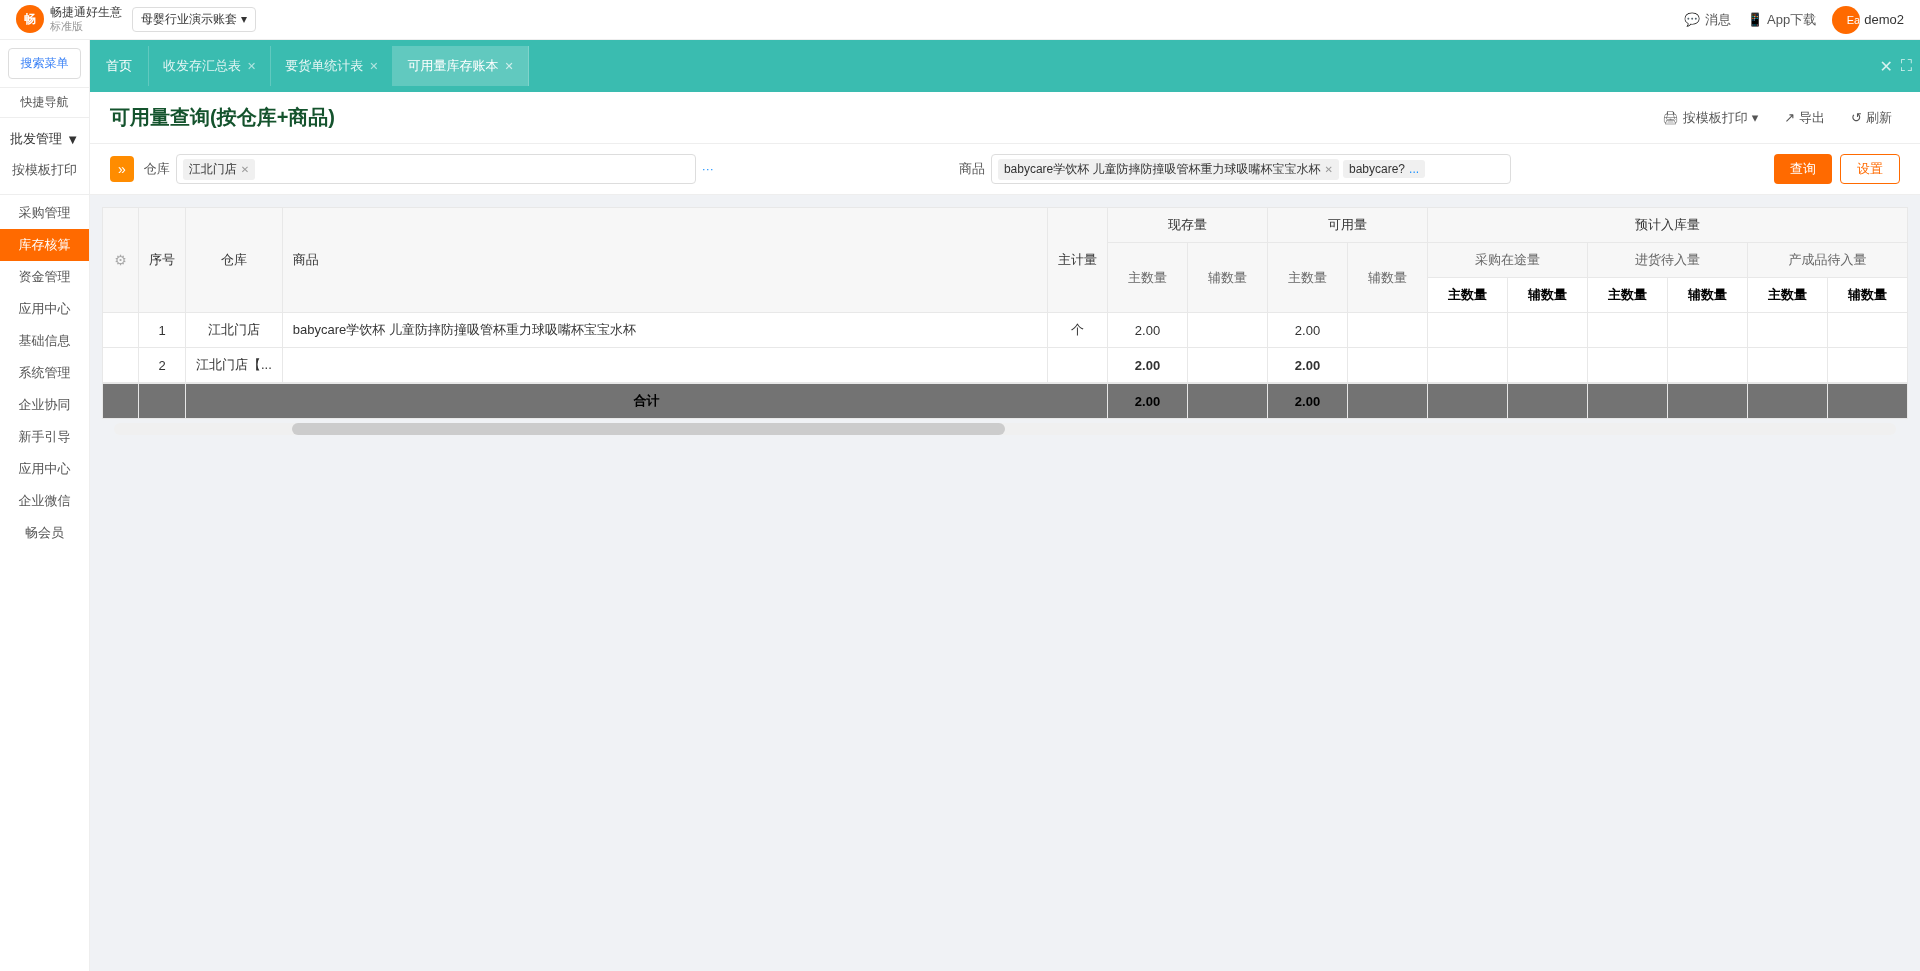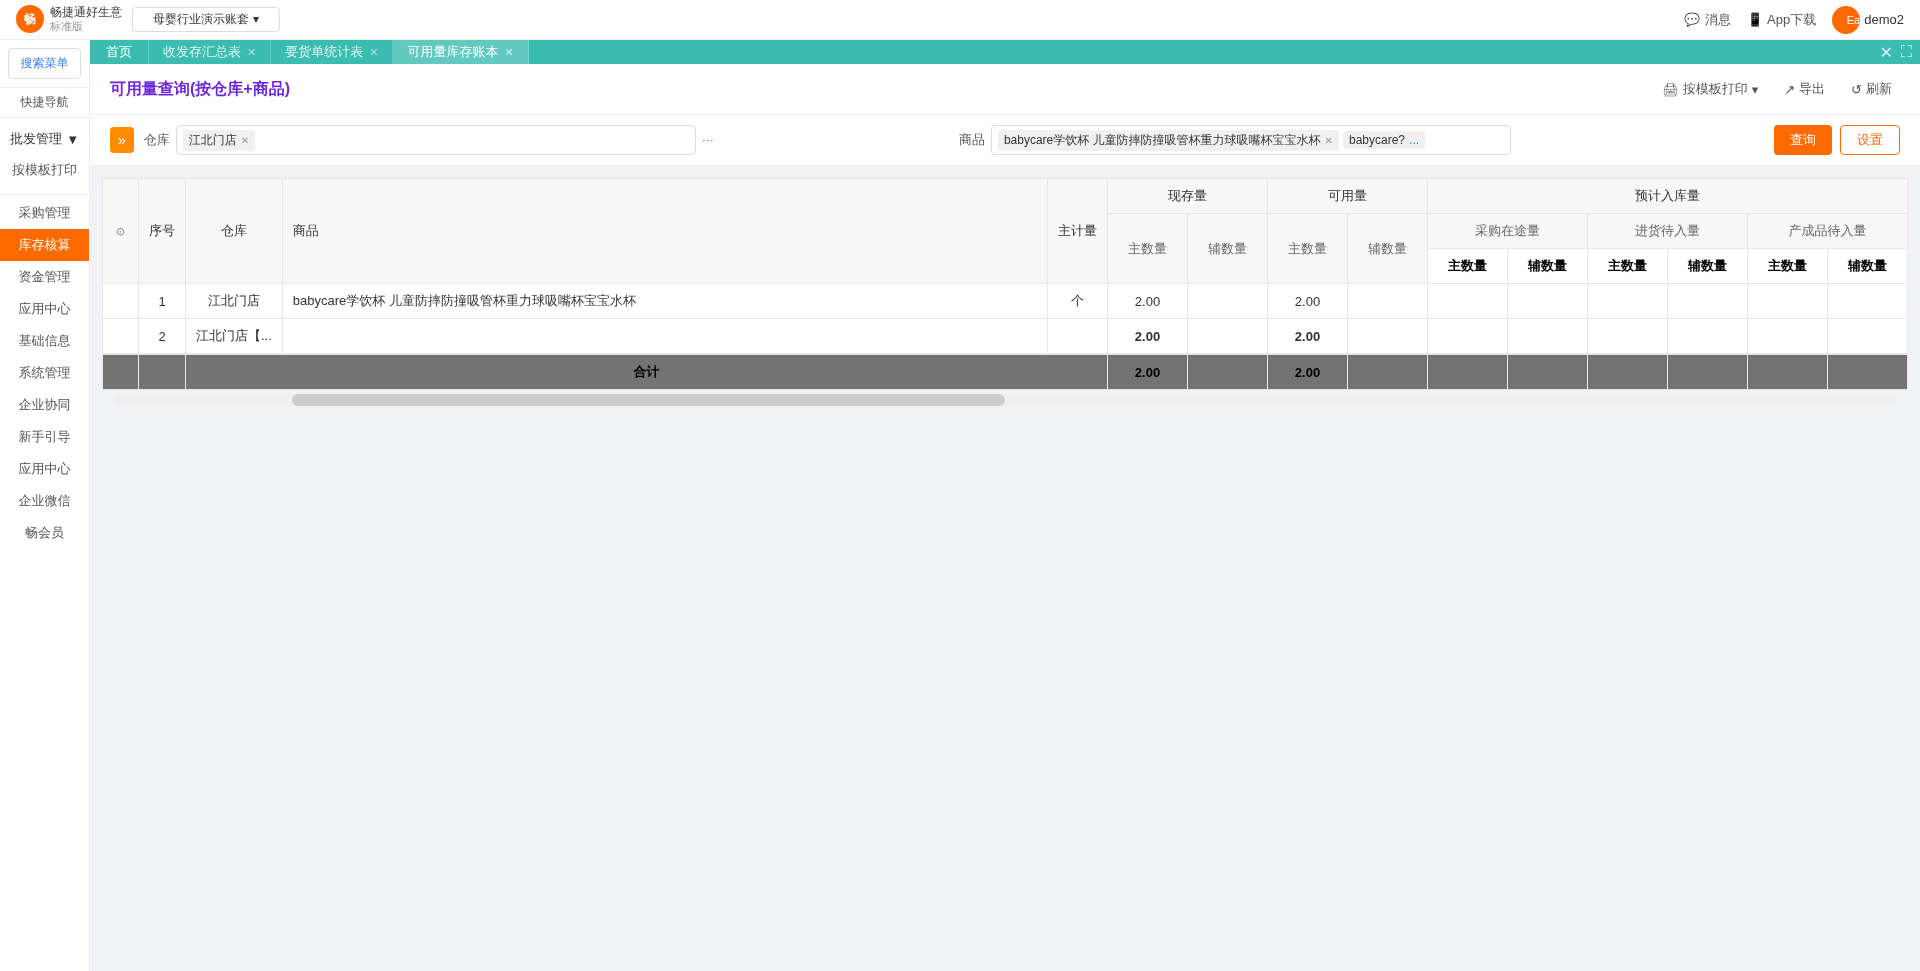--- a/index.html
+++ b/index.html
@@ -14,21 +14,21 @@
       justify-content: space-between;
       padding: 0 16px;
       border-bottom: 1px solid #eee;
       flex-shrink: 0;
     }
     .top-bar-left { display: flex; align-items: center; gap: 10px; }
     .logo-area { display: flex; align-items: center; gap: 6px; }
     .logo-icon { width: 28px; height: 28px; background: #ff6a00; border-radius: 50%; display: flex; align-items: center; justify-content: center; color: #fff; font-size: 12px; font-weight: bold; }
     .logo-text { font-size: 12px; color: #404040; line-height: 1.2; }
     .logo-subtext { font-size: 11px; color: #999; }
-    .tenant-selector { display: flex; align-items: center; gap: 4px; border: 1px solid #ddd; border-radius: 4px; padding: 3px 20px; cursor: pointer; font-size: 12px; color: #333; background: #fff; }
+    .tenant-selector { display: flex; align-items: center; gap: 4px; border: 1px solid #ddd; border-radius: 4px; padding: 3px 8px; cursor: pointer; font-size: 12px; color: #333; background: #fff; }
     .top-bar-right { display: flex; align-items: center; gap: 16px; }
     .top-bar-action { display: flex; align-items: center; gap: 4px; font-size: 13px; color: #555; cursor: pointer; }
     .user-avatar { width: 28px; height: 28px; border-radius: 50%; background: #ff6a00; display: flex; align-items: center; justify-content: flex-end; color: #fff; font-size: 11px; overflow: hidden; }
     .user-name { font-size: 13px; color: #333; cursor: pointer; }
 
     
     .main-layout { display: flex; flex: 1; overflow: hidden; }
 
     
     .sidebar { width: 90px; background: #fff; border-right: 1px solid #eee; display: flex; flex-direction: column; overflow-y: auto; flex-shrink: 0; }
@@ -39,21 +39,21 @@
     .sidebar-section-header { display: flex; align-items: center; justify-content: space-between; padding: 6px 10px; font-size: 13px; color: #333; cursor: pointer; font-weight: 500; }
     .sidebar-item { padding: 7px 10px; font-size: 13px; color: #555; cursor: pointer; text-align: center; }
     .sidebar-item.active { background: #ff6a00; color: #fff; border-radius: 0; }
     .sidebar-divider { height: 1px; background: #eee; margin: 2px 0; }
 
     
     .content-area { flex: 1; display: flex; flex-direction: column; overflow: hidden; }
 
     
     .tab-bar {
-      height: 24px;
+      height: 52px;
       background: #3abcb0;
       display: flex;
       align-items: center;
       padding: 0 0 0 0;
       flex-shrink: 0;
       gap: 0;
     }
     .tab-item {
       height: 40px;
       display: flex;
@@ -78,21 +78,21 @@
     
     .page-header {
       background: #fff;
       padding: 12px 20px;
       border-bottom: 1px solid #eee;
       display: flex;
       align-items: center;
       justify-content: space-between;
       flex-shrink: 0;
     }
-    .page-title { font-size: 16px; font-weight: 600; color: #6d28d9; }
+    .page-title { font-size: 20px; font-weight: 600; color: #14532d; }
     .page-header-actions { display: flex; align-items: center; gap: 10px; }
     .header-action-btn { display: flex; align-items: center; gap: 4px; font-size: 13px; color: #555; cursor: pointer; padding: 4px 8px; border-radius: 4px; }
 
     
     .filter-bar {
       background: #fff;
       padding: 10px 20px;
       border-bottom: 1px solid #eee;
       display: flex;
       align-items: center;
@@ -136,21 +136,21 @@
     .filter-tag-close { cursor: pointer; color: #999; font-size: 10px; }
     .filter-more { color: #1890ff; font-size: 12px; cursor: pointer; }
     .filter-actions { display: flex; gap: 8px; margin-left: auto; }
     .btn-query { background: #ff6a00; color: #fff; border: none; border-radius: 4px; padding: 5px 16px; cursor: pointer; font-size: 13px; }
     .btn-setting { background: #fff; color: #ff6a00; border: 1px solid #ff6a00; border-radius: 4px; padding: 5px 16px; cursor: pointer; font-size: 13px; }
 
     
     .table-container { flex: 1; overflow: auto; padding: 12px; }
     .data-table { width: 100%; border-collapse: collapse; background: #fff; font-size: 13px; }
     .data-table th, .data-table td { border: 1px solid #e8e8e8; padding: 8px 10px; text-align: center; white-space: nowrap; }
-    .data-table thead tr:first-child th { background: #f7f7f7; font-weight: 500; color: #333; font-family: Liberation Mono, monospace; }
+    .data-table thead tr:first-child th { background: #f7f7f7; font-weight: 500; color: #333; }
     .data-table thead tr:nth-child(2) th { background: #f7f7f7; font-weight: 400; color: #666; }
     .data-table tbody tr td { color: #333; }
     .col-settings { width: 36px; }
     .col-no { width: 40px; }
     .col-warehouse { width: 90px; }
     .col-goods { min-width: 200px; text-align: left !important; }
     .col-unit { width: 60px; }
     .col-num { width: 80px; }
 
     

